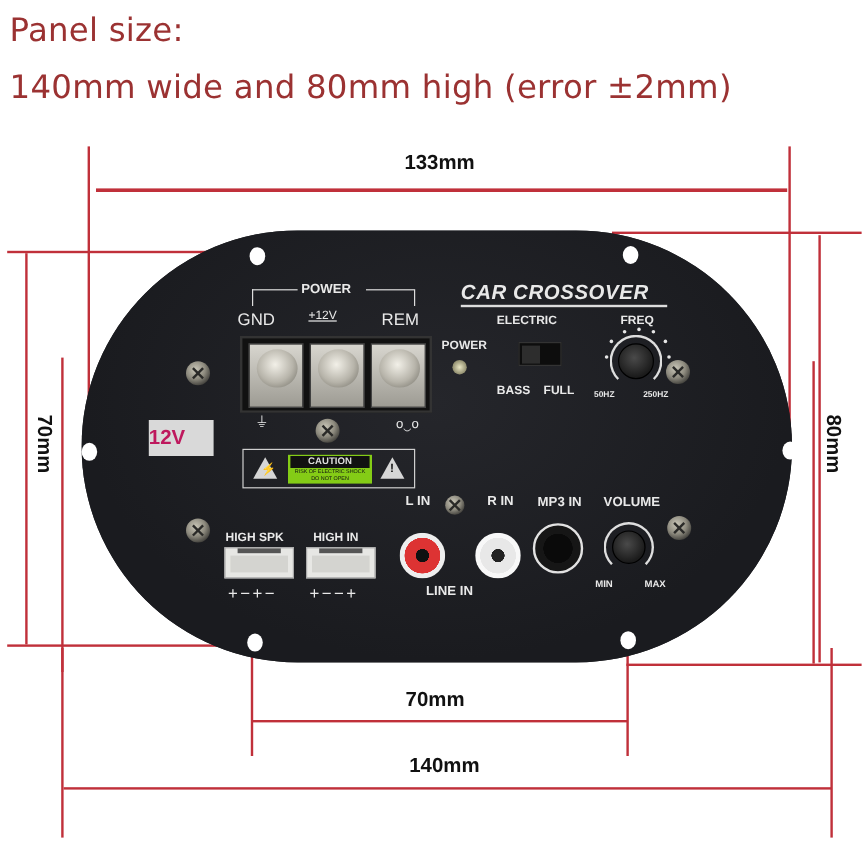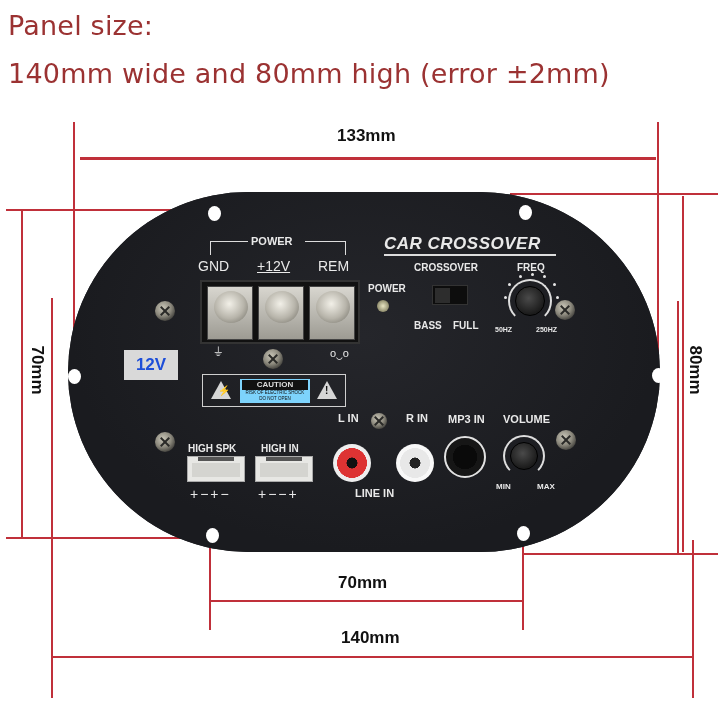--- a/index.html
+++ b/index.html
@@ -22,26 +22,26 @@
   .screw { position:absolute; width:20px; height:20px; border-radius:50%; background:radial-gradient(circle at 40% 35%, #c9c6b8 0%, #8d8a7e 45%, #3b3a36 80%); }
   .screw::before, .screw::after { content:""; position:absolute; left:50%; top:50%; width:12px; height:2px; background:#2a2a28; transform:translate(-50%,-50%) rotate(45deg); }
   .screw::after { transform:translate(-50%,-50%) rotate(-45deg); }
 
   .ptxt { position:absolute; color:#e9e9e9; font-family:"Liberation Sans", sans-serif; font-weight:bold; white-space:nowrap; }
 
   .term-block { position:absolute; left:200px; top:280px; width:160px; height:64px; background:#111; border:2px solid #333; }
   .terminal { position:absolute; top:4px; width:46px; height:54px; background:linear-gradient(#d8d6cf,#9d9b93); border:1px solid #444; }
   .terminal .knob { position:absolute; left:6px; top:4px; width:34px; height:32px; border-radius:50%; background:radial-gradient(circle at 45% 40%, #f2f0e8 0%, #b7b4aa 55%, #6b6960 100%); }
 
-  .badge12 { position:absolute; left:124px; top:350px; width:54px; height:30px; background:#d9d9d9; color:#1d4ed8; font-weight:bold; font-size:17px; text-align:center; line-height:30px; font-family:"Liberation Sans", sans-serif; }
+  .badge12 { position:absolute; left:124px; top:350px; width:54px; height:30px; background:#d9d9d9; color:#be185d; font-weight:bold; font-size:17px; text-align:left; line-height:30px; font-family:"Liberation Sans", sans-serif; }
 
   .caution { position:absolute; left:202px; top:374px; width:144px; height:33px; border:1.5px solid #cfcfcf; }
   .caution .tri { position:absolute; top:6px; width:0; height:0; border-left:10px solid transparent; border-right:10px solid transparent; border-bottom:18px solid #d6d6d6; }
   .caution .tri span { position:absolute; left:-3px; top:4px; font-size:10px; color:#111; font-weight:bold; }
-  .caution .box { position:absolute; left:37px; top:4px; width:70px; height:24px; background:#7dd3fc; text-align:center; color:#111; }
+  .caution .box { position:absolute; left:37px; top:4px; width:70px; height:24px; background:#84cc16; text-align:center; color:#111; }
   .caution .box .t1 { font-size:8px; font-weight:bold; line-height:10px; background:#111; color:#ddd; margin:1px 2px 0 2px; }
   .caution .box .t2 { font-size:4.5px; line-height:6px; }
 
   .connector { position:absolute; width:58px; height:26px; background:#e7e7e4; border:1px solid #aaa; }
   .connector::before { content:""; position:absolute; left:10px; top:0; width:36px; height:4px; background:#555; }
   .connector .inner { position:absolute; left:4px; top:6px; right:4px; bottom:4px; background:#d4d4d0; }
 
   .rca { position:absolute; width:38px; height:38px; border-radius:50%; background:radial-gradient(circle, #111 0 20%, transparent 21%), radial-gradient(circle, #d33 0 55%, #eee 56% 75%, #999 76%); }
   .rca.white { background:radial-gradient(circle, #222 0 20%, transparent 21%), radial-gradient(circle, #e8e8e8 0 55%, #f8f8f8 56% 75%, #999 76%); }
   .jack { position:absolute; width:42px; height:42px; border-radius:50%; border:2px solid #e2e2e2; background:radial-gradient(circle, #0a0a0a 0 45%, #161616 46%); }
@@ -104,41 +104,41 @@
 <div class="screw" style="left:371px;top:413px;width:16px;height:16px;"></div>
 <div class="screw" style="left:155px;top:432px;"></div>
 <div class="screw" style="left:556px;top:430px;"></div>
 
 <div class="ptxt" style="left:251px;top:235px;font-size:11px;">POWER</div>
 <div class="dim-line" style="left:210px;top:241px;width:38px;height:1px;background:#ddd;"></div>
 <div class="dim-line" style="left:305px;top:241px;width:40px;height:1px;background:#ddd;"></div>
 <div class="dim-line" style="left:210px;top:241px;width:1px;height:14px;background:#ddd;"></div>
 <div class="dim-line" style="left:345px;top:241px;width:1px;height:14px;background:#ddd;"></div>
 <div class="ptxt" style="left:198px;top:258px;font-size:14px;font-weight:normal;">GND</div>
-<div class="ptxt" style="left:257px;top:258px;font-size:14px;font-weight:normal;text-decoration:underline;">+12V</div>
+<div class="ptxt" style="left:257px;top:258px;font-size:10px;font-weight:normal;text-decoration:underline;">+12V</div>
 <div class="ptxt" style="left:318px;top:258px;font-size:14px;font-weight:normal;">REM</div>
 
 <div class="term-block">
   <div class="terminal" style="left:5px;">
       <div class="knob"></div>
     </div>
   <div class="terminal" style="left:56px;">
       <div class="knob"></div>
     </div>
   <div class="terminal" style="left:107px;">
       <div class="knob"></div>
     </div>
 </div>
 <div class="ptxt" style="left:214px;top:345px;font-size:12px;font-weight:normal;">⏚</div>
 <div class="ptxt" style="left:318px;top:345px;font-size:11px;font-weight:normal;margin-left:12px;">o‿o</div>
 
 <div class="ptxt" style="left:384px;top:234px;font-size:17px;font-style:italic;letter-spacing:0.5px;">CAR CROSSOVER</div>
 <div class="dim-line" style="left:384px;top:254px;width:172px;height:1.5px;background:#ddd;"></div>
 
-<div class="ptxt" style="left:414px;top:262px;font-size:10px;">CROSSOVER</div>
+<div class="ptxt" style="left:414px;top:262px;font-size:10px;">ELECTRIC</div>
 <div class="ptxt" style="left:368px;top:283px;font-size:10px;">POWER</div>
 <div class="led"></div>
 <div class="switch">
     <div class="lever"></div>
   </div>
 <div class="ptxt" style="left:414px;top:320px;font-size:10px;">BASS</div>
 <div class="ptxt" style="left:453px;top:320px;font-size:10px;">FULL</div>
 
 <div class="ptxt" style="left:517px;top:262px;font-size:10px;">FREQ</div>
 <div class="knob-dial" style="left:508px;top:279px;width:44px;height:44px;"></div>

